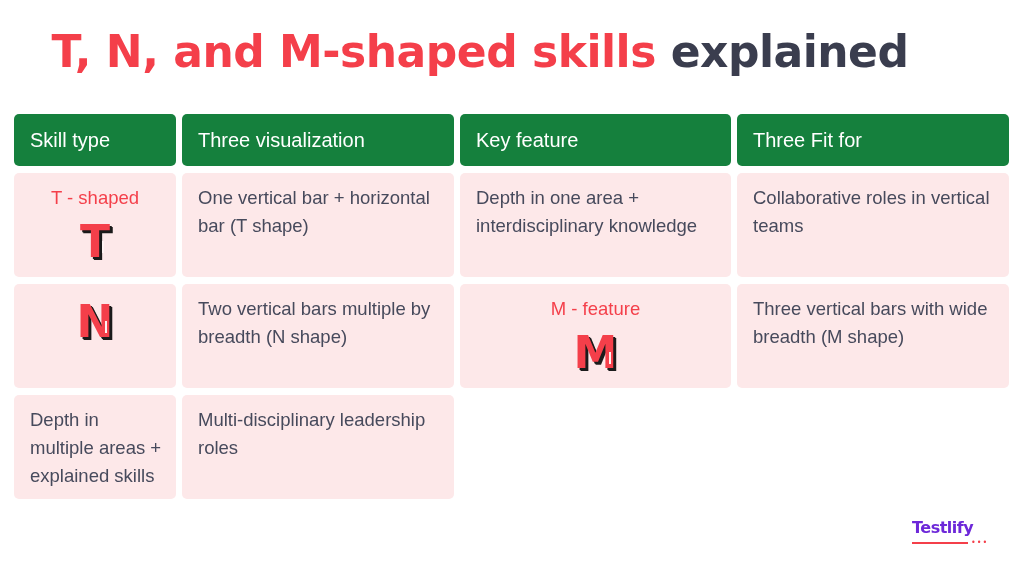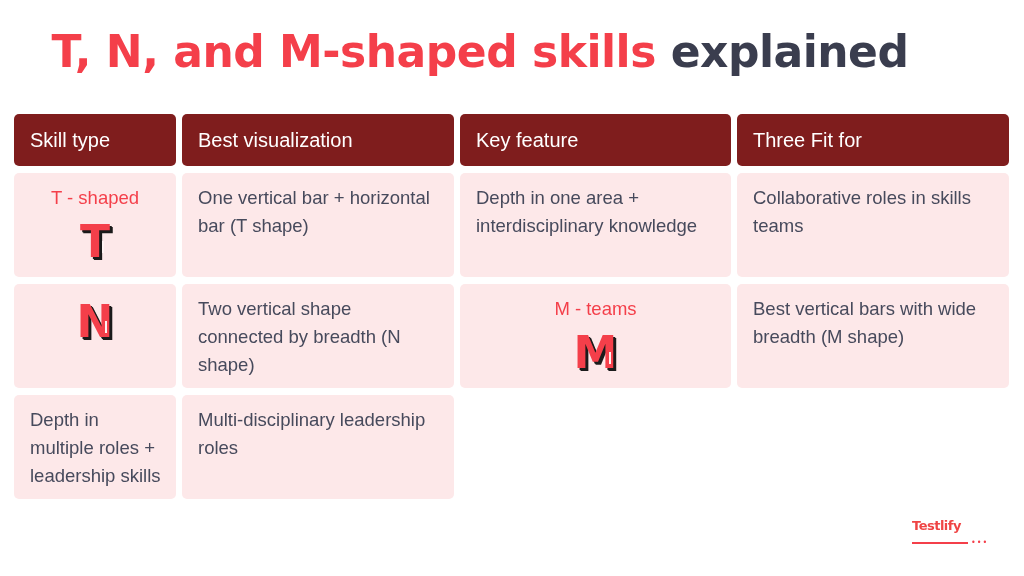--- a/index.html
+++ b/index.html
@@ -15,21 +15,21 @@
     .title .dark { color: #3a3d4e; }
 
     .table {
       position: absolute; left: 14px; top: 114px;
       display: grid;
       grid-template-columns: 162px 272px 271px 272px;
       grid-template-rows: 52px 104px 104px 104px;
       column-gap: 6px; row-gap: 7px;
     }
     .hcell {
-      background: #7f1d1d; border-radius: 5px; color: #ffffff;
+      background: #15803d; border-radius: 5px; color: #ffffff;
       font-size: 20px; display: flex; align-items: center; padding-left: 16px;
       font-family: "Liberation Sans", sans-serif;
     }
     .cell {
       background: #fde8e9; border-radius: 5px; color: #474a5c;
       font-size: 18.5px; line-height: 28px; padding: 11px 14px 9px 16px;
       font-family: "Liberation Sans", sans-serif;
     }
     .skill {
       display: flex; flex-direction: column; align-items: center; padding: 11px 0 12px 0; justify-content: space-between;
@@ -40,62 +40,62 @@
       font-size: 44px; line-height: 46px; color: #f43f4a;
       text-shadow: 2px 2px 0 #1b1b1b, 3px 3px 0 #1b1b1b;
       position: relative;
     }
     .letter .tick {
       position: absolute; right: 6px; bottom: 12px; width: 2px; height: 12px; background: #fff3f3;
     }
 
     .logo {
       position: absolute; left: 912px; top: 518px; width: 80px;
-      font-family: "DejaVu Sans", sans-serif; font-weight: bold; font-size: 13px;
-      color: #ef4444; letter-spacing: -0.5px;
+      font-family: "DejaVu Sans", sans-serif; font-weight: bold; font-size: 16px;
+      color: #6d28d9; letter-spacing: -0.5px;
     }
     .logo-underline {
       position: absolute; left: 912px; top: 542px; width: 56px; height: 2px; background: #f43f4a;
     }
     .logo-dots {
       position: absolute; left: 971px; top: 541px; font-size: 8px; color: #f43f4a; letter-spacing: 1px; line-height: 4px;
     }
   </style>
 </head>
 <body>
 
 <h1 class="title">
   <span class="accent">T, N, and M-shaped skills</span>
   <span class="dark">explained</span>
 </h1>
 
 <div class="table">
 
   <div class="hcell">Skill type</div>
-  <div class="hcell">Best visualization</div>
+  <div class="hcell">Three visualization</div>
   <div class="hcell">Key feature</div>
   <div class="hcell">Three Fit for</div>
 
   <div class="cell skill">
     <span class="skill-label">T - shaped</span>
     <span class="letter"><span>T</span><span class="tick"></span></span>
   </div>
   <div class="cell">One vertical bar + horizontal bar (T shape)</div>
   <div class="cell">Depth in one area + interdisciplinary knowledge</div>
-  <div class="cell">Collaborative roles in skills teams</div>
+  <div class="cell">Collaborative roles in vertical teams</div>
 
   <div class="cell skill">
     <span class="letter"><span>N</span><span class="tick"></span></span>
   </div>
-  <div class="cell">Two vertical shape connected by breadth (N shape)</div>
+  <div class="cell">Two vertical bars multiple by breadth (N shape)</div>
 
   <div class="cell skill">
-    <span class="skill-label">M - teams</span>
+    <span class="skill-label">M - feature</span>
     <span class="letter"><span>M</span><span class="tick"></span></span>
   </div>
-  <div class="cell">Best vertical bars with wide breadth (M shape)</div>
-  <div class="cell">Depth in multiple roles + leadership skills</div>
+  <div class="cell">Three vertical bars with wide breadth (M shape)</div>
+  <div class="cell">Depth in multiple areas + explained skills</div>
   <div class="cell">Multi-disciplinary leadership roles</div>
 </div>
 
 <div class="logo">Testlify</div>
 <div class="logo-underline"></div>
 <div class="logo-dots">•••</div>
 
 </body></html>

